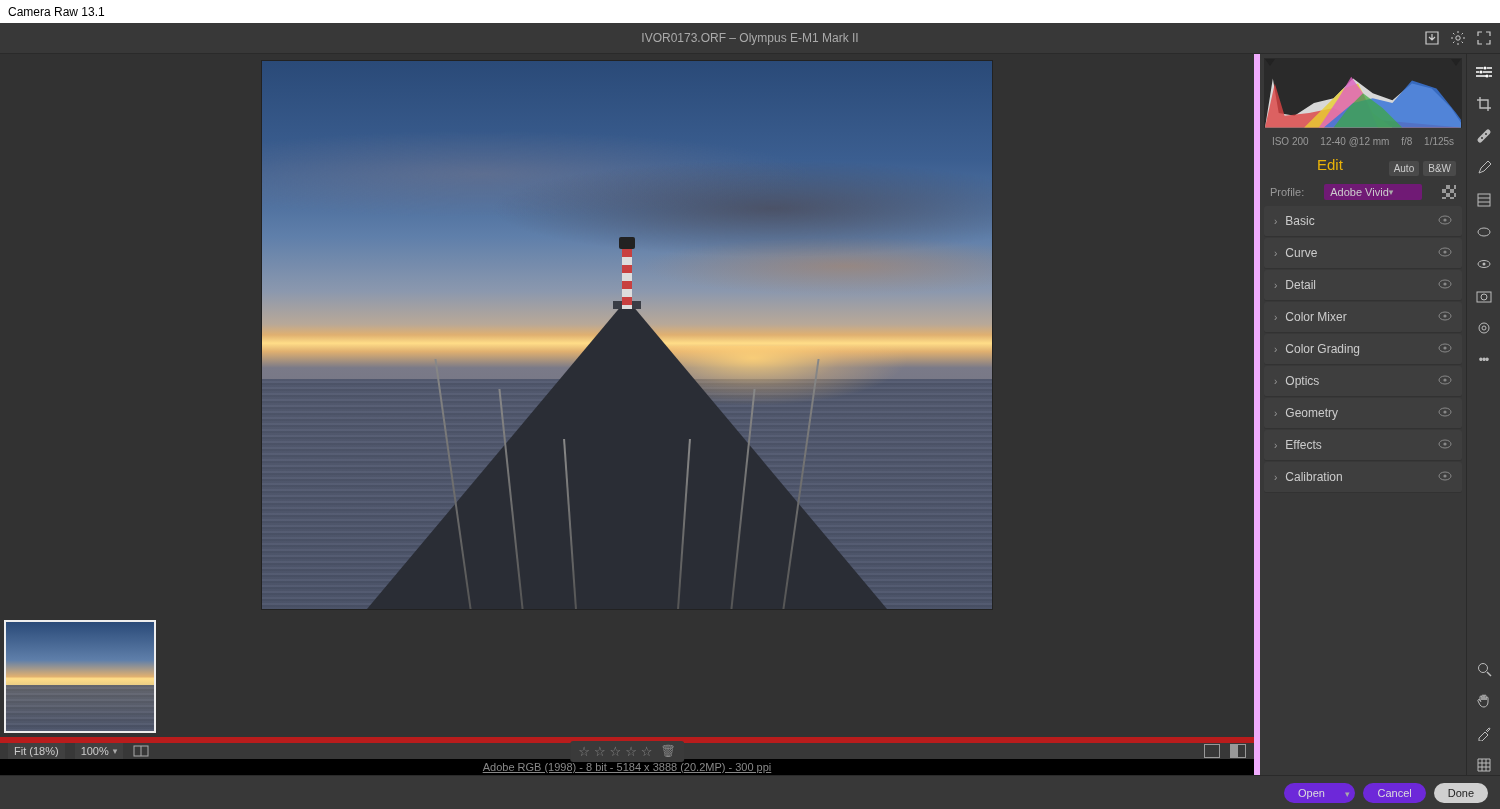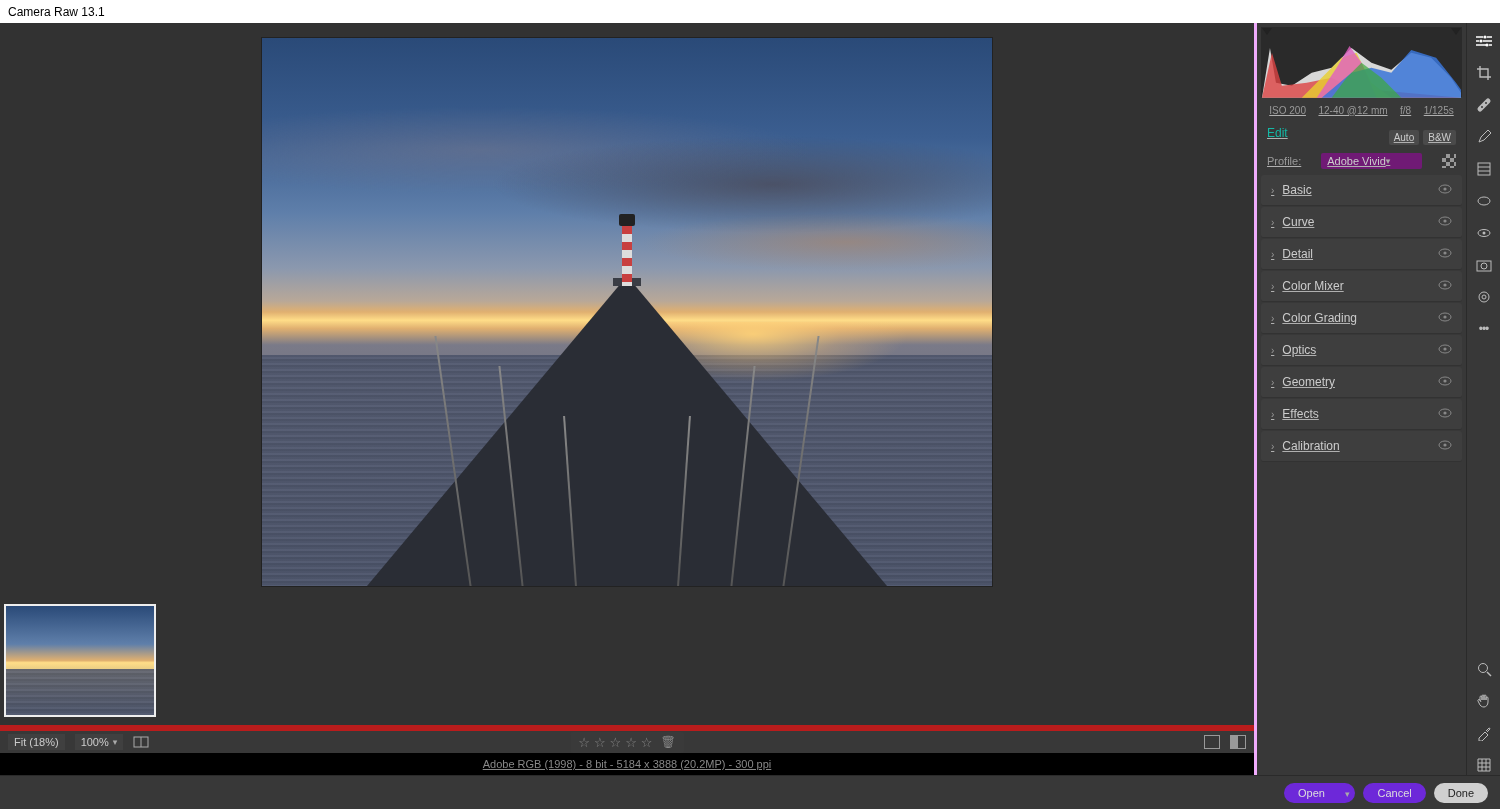--- a/index.html
+++ b/index.html
@@ -52,31 +52,31 @@
 .trash { margin-left: 4px; color: #888; cursor: pointer; font-size: 12px;}
 .view-icons{position:absolute;right:8px;display:flex;gap:10px;}
 .vicn{width:16px;height:14px;border:1px solid #999;cursor:pointer;}
 .vicn.split{background:linear-gradient(90deg,#999 50%,transparent 50%);}
 
 
 .linkbar { height: 22px; background: #000000; display: flex; align-items: center; justify-content: center; font-size: 11px; }
 .linkbar a { color: #888; text-decoration: underline; cursor: pointer; }
 
 
-.rightpanel { width: 212px; background: #383838; display: flex; flex-direction: column; border-left: 3px solid #f0abfc; text-decoration: underline;}
+.rightpanel { width: 212px; background: #383838; display: flex; flex-direction: column; border-left: 6px solid #f0abfc;}
 .histo { height: 78px; padding: 2px; position: relative; }
 .histo-wrap{position:absolute;inset:4px;border:1px solid #2a2a2a;background:#2a2a2a;}
 .hclip{position:absolute;top:0;width:0;height:0;border-left:5px solid transparent;border-right:5px solid transparent;border-top:7px solid #222;}
 .hclip.l{left:0;} .hclip.r{right:0;}
 .hist-svg{position:absolute;inset:0;}
 
 .exif { height: 18px; display: flex; justify-content: space-around; align-items: center; font-size: 10px; color: #999; padding: 0 6px;}
 
 .edit-head { height: 28px; display: flex; align-items: center; padding: 0 10px; justify-content: space-between; }
-.edit-head-title { color: #14b8a6; font-size: 12px; }
+.edit-head-title { color: #eab308; font-size: 15px; margin-left: 47px; }
 .edit-btns { display: flex; gap: 4px; }
 .smbtn { background: #4a4a4a; color: #ccc; font-size: 10px; padding: 2px 5px; border-radius: 2px; cursor: pointer; margin-top: 8px; }
 
 .profile-row { height: 28px; display: flex; align-items: center; padding: 0 10px; gap: 20px; }
 .profile-row label { font-size: 11px; color: #999; }
 .profile-sel { flex: 1; background: #701a75; color: #ccc; font-size: 11px; padding: 2px 6px; display: flex; justify-content: flex-start; align-items: center; cursor: pointer; border-radius: 2px;}
 .gridicn{width:14px;height:14px;display:inline-block;background:conic-gradient(#999 25%,transparent 0 50%,#999 0 75%,transparent 0);background-size:8px 8px;cursor:pointer;}
 
 .panels { flex: 1; overflow: auto; }
 .panel { height: 31px; background: #3e3e3e; border-bottom: 1px solid #323232; display: flex; align-items: center; padding: 0 10px; cursor: pointer; margin: 0 4px 1px; border-radius: 3px;}
@@ -100,20 +100,41 @@
 .fbtn.drop{border-top-left-radius:0;border-bottom-left-radius:0;margin-left:-8px;}
 </style>
 </head>
 <body>
 
 <div class="titlebar">
   <span>Camera Raw 13.1</span>
 </div>
 
 <div class="app">
+  <div class="header">
+    <span>IVOR0173.ORF  –  Olympus E-M1 Mark II</span>
+    <div class="header-right">
+      <span class="hicon">
+        <svg width="16" height="16" viewBox="0 0 16 16">
+            <path d="M2 2h12v12H2z M8 4v5 M5 7l3 3 3-3" fill="none" stroke="#ccc" stroke-width="1.2"></path>
+          </svg>
+      </span>
+      <span class="hicon">
+        <svg width="16" height="16" viewBox="0 0 16 16">
+            <circle cx="8" cy="8" r="2.2" fill="none" stroke="#ccc"></circle>
+            <path d="M8 1v2M8 13v2M1 8h2M13 8h2M3 3l1.4 1.4M11.6 11.6L13 13M3 13l1.4-1.4M11.6 4.4L13 3" stroke="#ccc"></path>
+          </svg>
+      </span>
+      <span class="hicon">
+        <svg width="14" height="14" viewBox="0 0 14 14">
+            <path d="M1 5V1h4M13 9v4H9M9 1h4v4M5 13H1V9" fill="none" stroke="#ccc" stroke-width="1.2"></path>
+          </svg>
+      </span>
+    </div>
+  </div>
 
   <div class="main">
     <div class="center">
       <div class="preview-zone">
         <div class="preview">
           <div class="sky"></div>
           <div class="clouds"></div>
           <div class="water"></div>
           <div class="sunpatch"></div>
           <div class="pier"></div>

